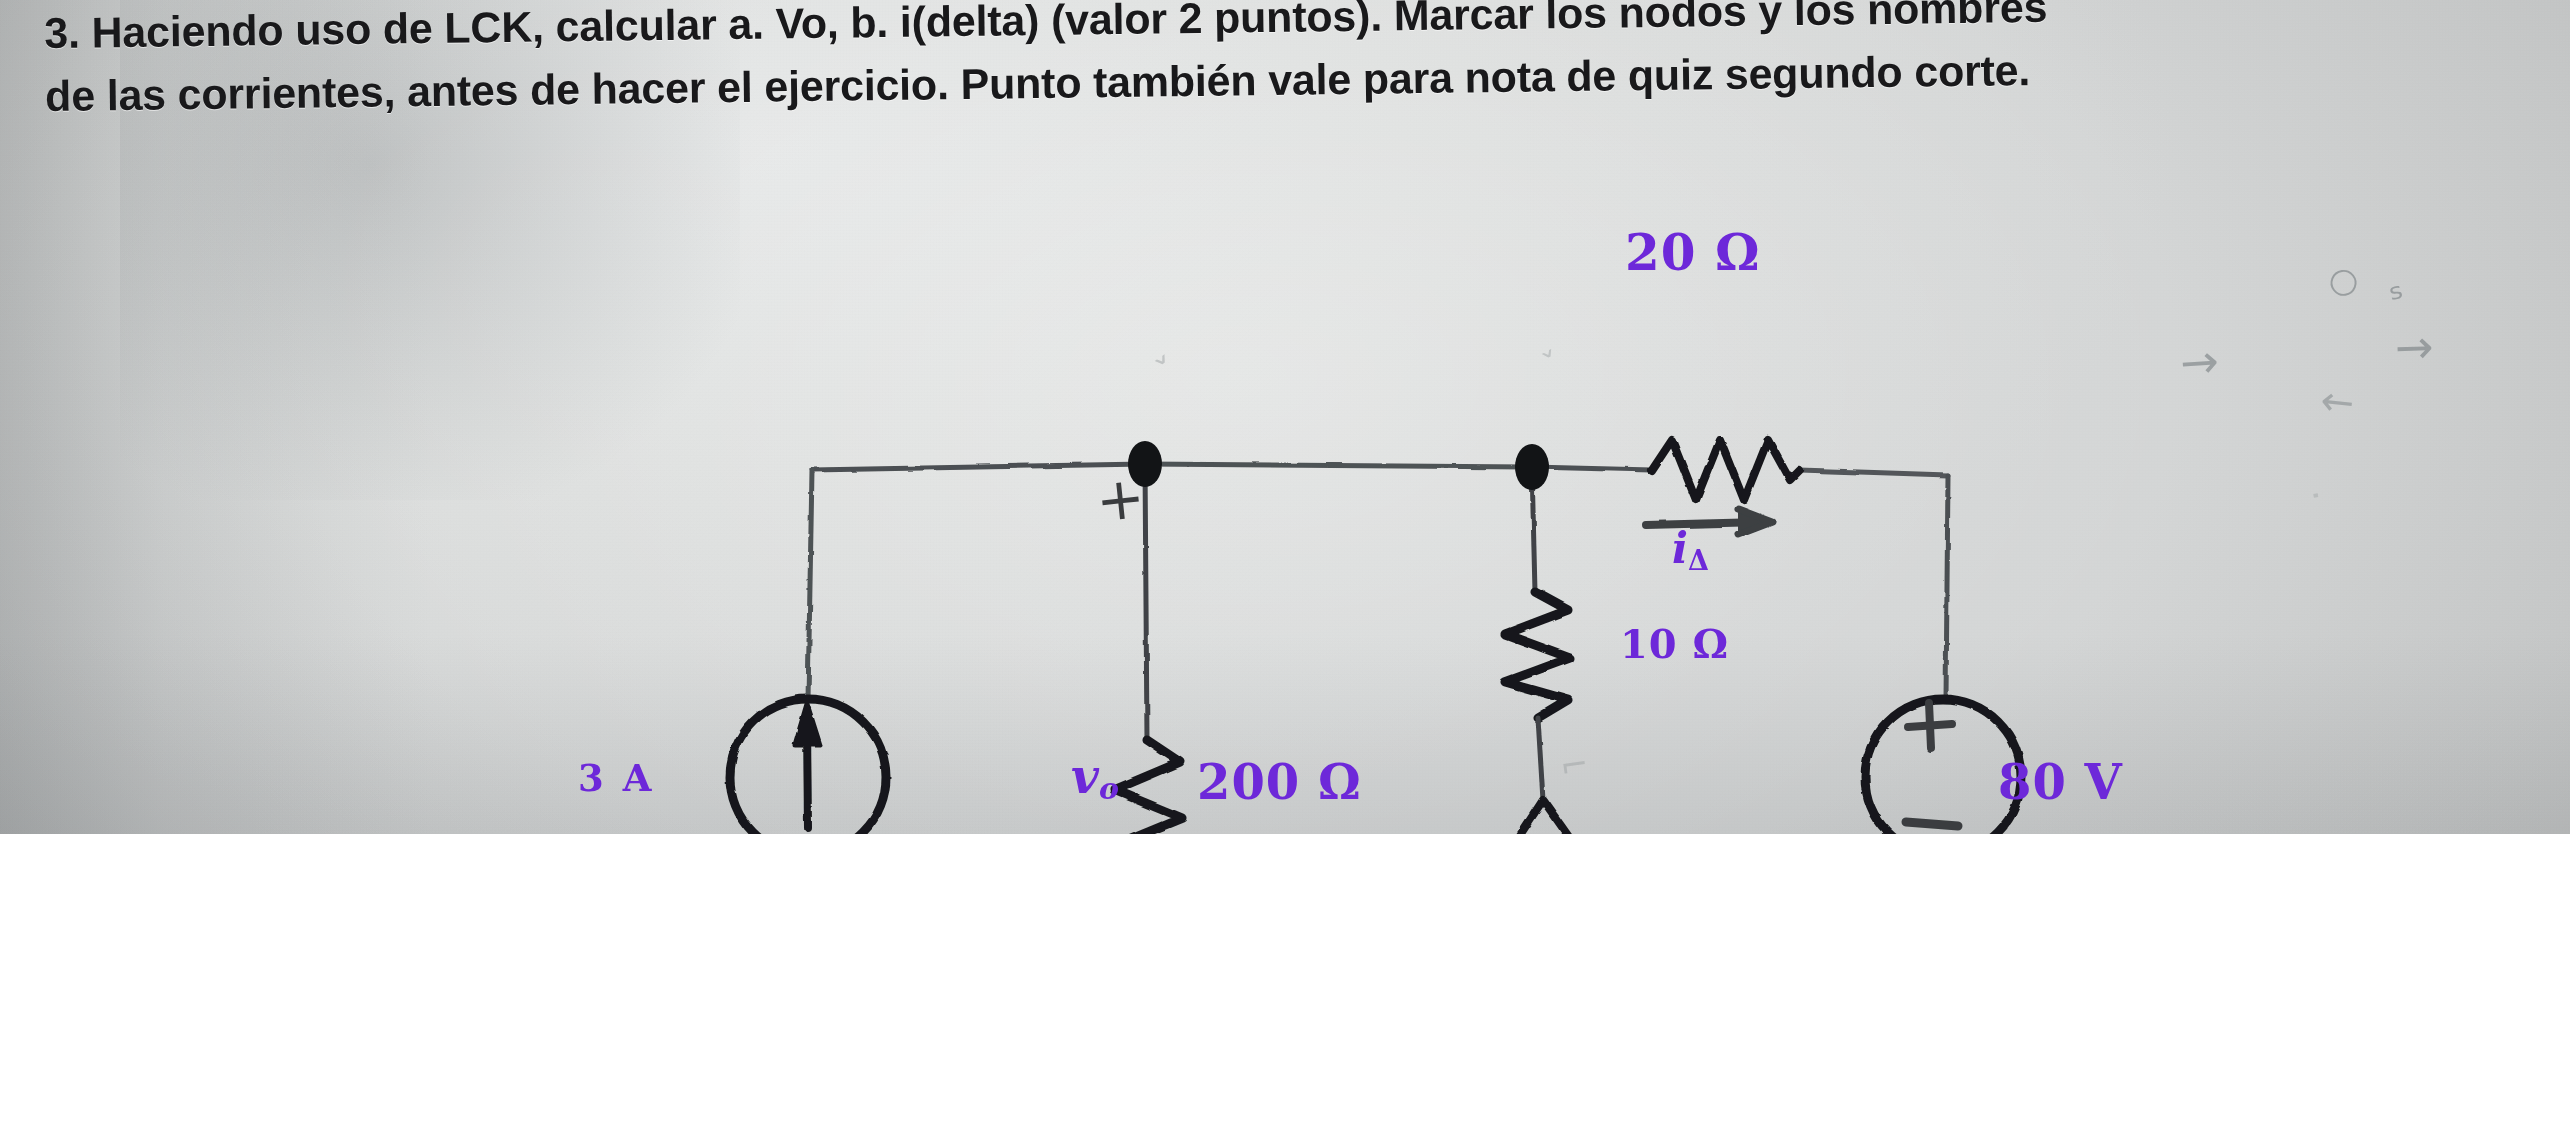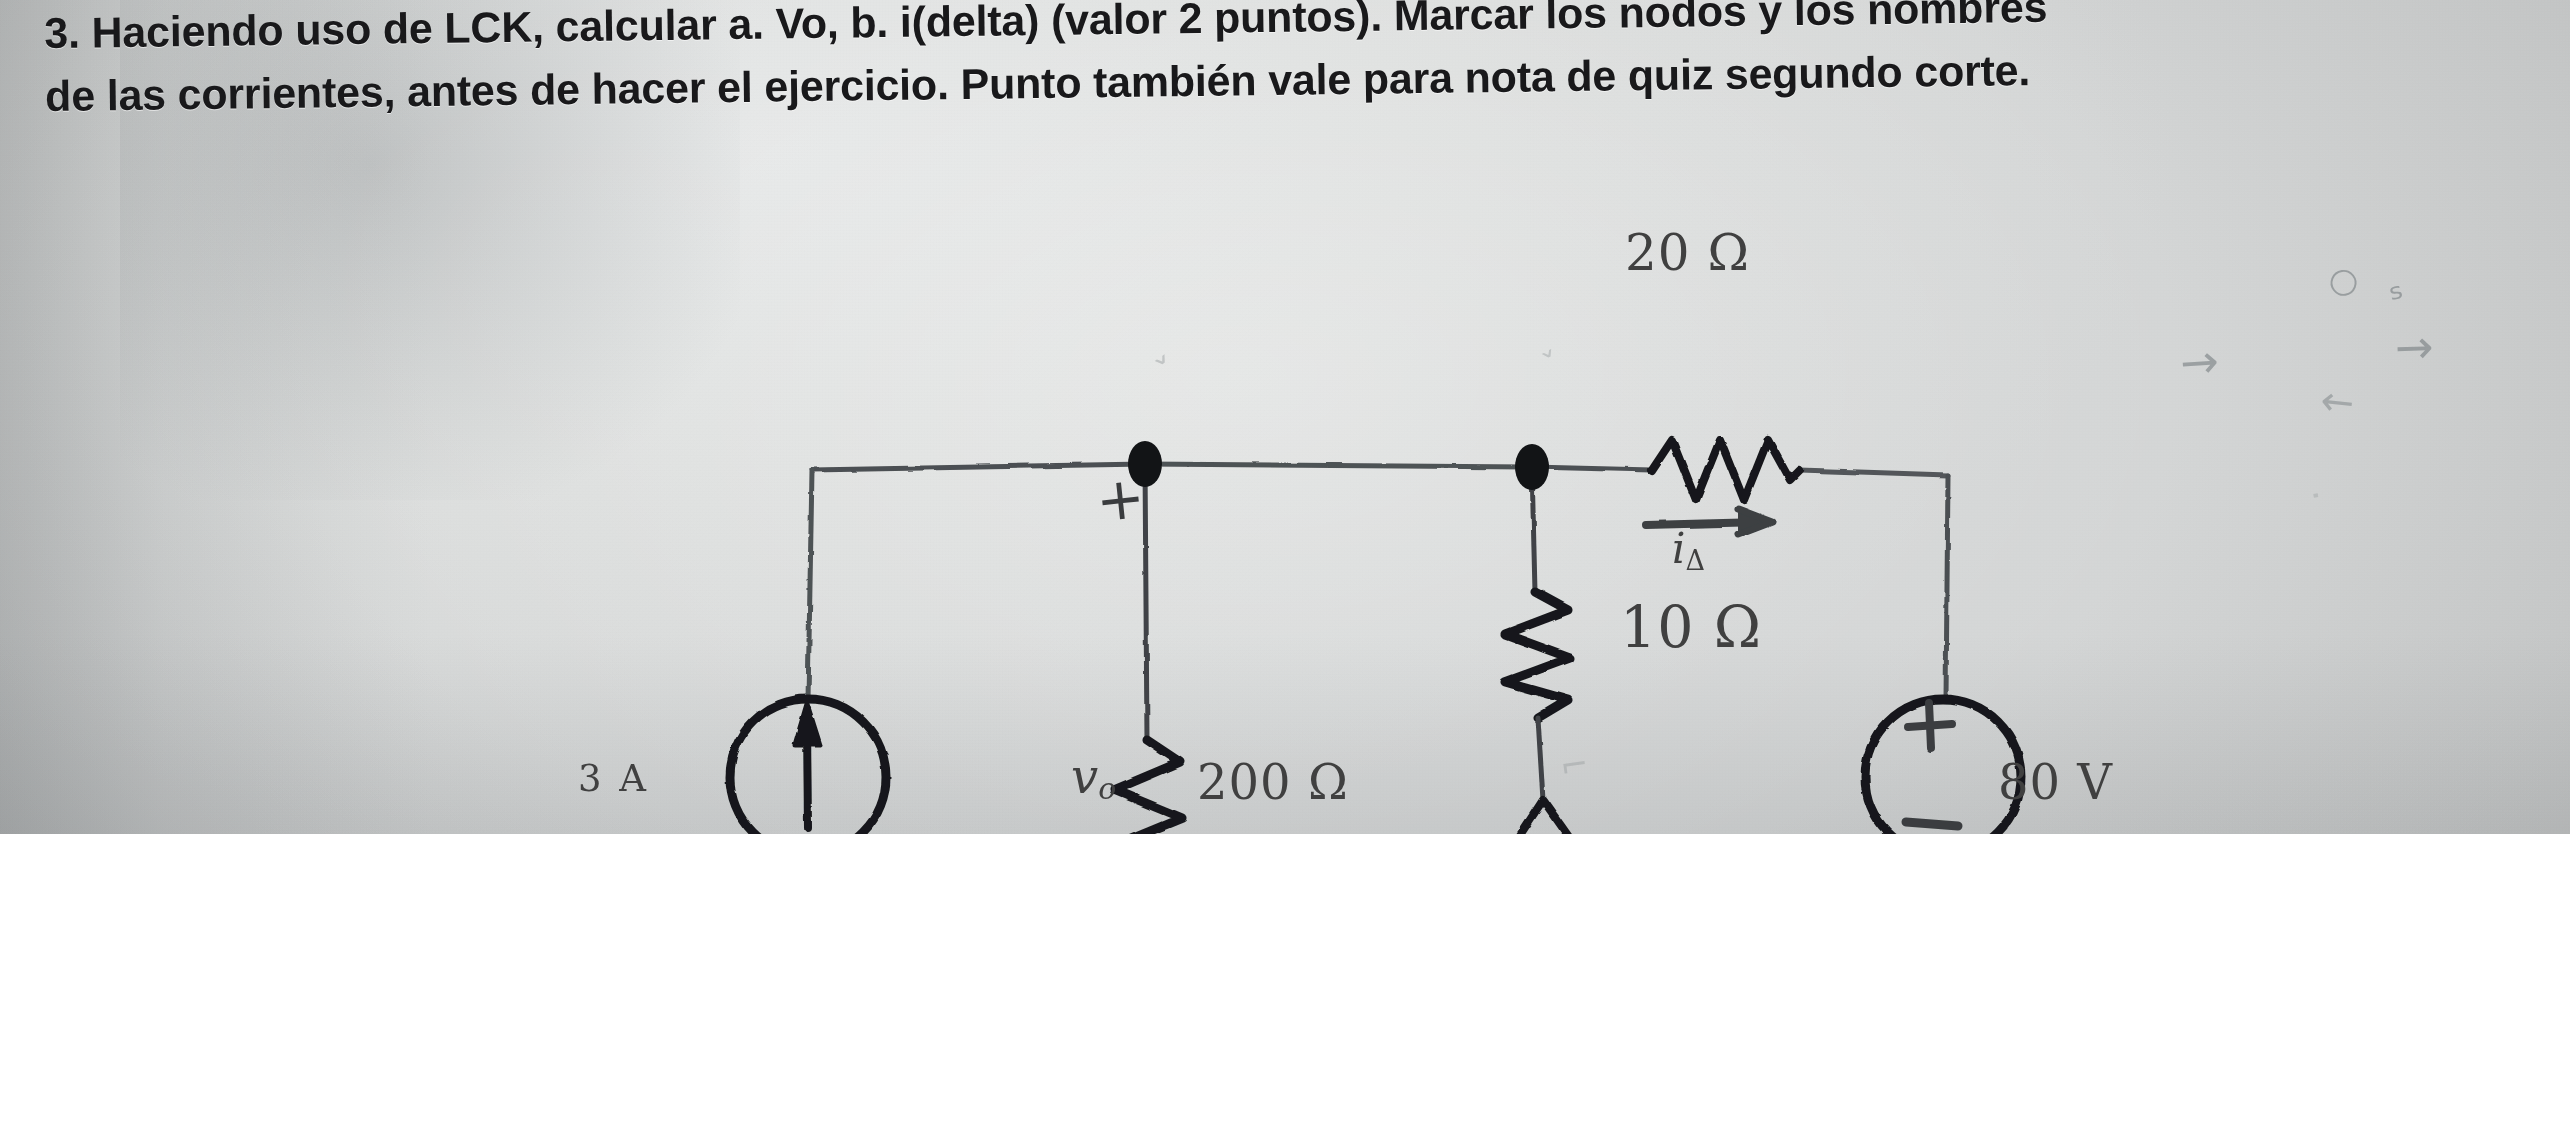--- a/index.html
+++ b/index.html
@@ -89,26 +89,27 @@
     width: 2570px;
     height: 1133px;
     pointer-events: none;
   }
   #circuit svg { display: block; }
 
   
   .hw {
     position: absolute;
     font-family: "DejaVu Serif", serif;
-    color: #404040;
+    color: #6d28d9;
     white-space: nowrap;
     line-height: 1;
+    font-weight: bold;
   }
   .lbl-20 { left: 1625px; top: 228px; font-size: 50px; letter-spacing: 1px; }
-  .lbl-10 { left: 1620px; top: 599px; font-size: 57px; letter-spacing: 1px; }
+  .lbl-10 { left: 1620px; top: 624px; font-size: 40px; letter-spacing: 1px; }
   .lbl-200 { left: 1197px; top: 758px; font-size: 48px; letter-spacing: 1px; text-align: center; }
   .lbl-3a  { left: 578px;  top: 760px; font-size: 37px; letter-spacing: 3px; }
   .lbl-80v { left: 1998px; top: 758px; font-size: 48px; letter-spacing: 1px; }
   .lbl-vo  { left: 1055px; top: 752px; font-size: 48px; font-style: italic; font-family: "DejaVu Serif", serif; margin-left: 16px; }
   .lbl-vo .sb { font-size: 30px; vertical-align: -6px; font-style: italic; }
   .lbl-idelta { left: 1672px; top: 528px; font-size: 42px; font-style: italic; }
   .lbl-idelta .dl { font-size: 27px; vertical-align: -7px; font-style: normal; }
   .lbl-5idelta { left: 1690px; top: 838px; font-size: 48px; }
   .lbl-5idelta .it { font-style: italic; }
   .lbl-5idelta .dl { font-size: 30px; vertical-align: -8px; font-style: normal; }

